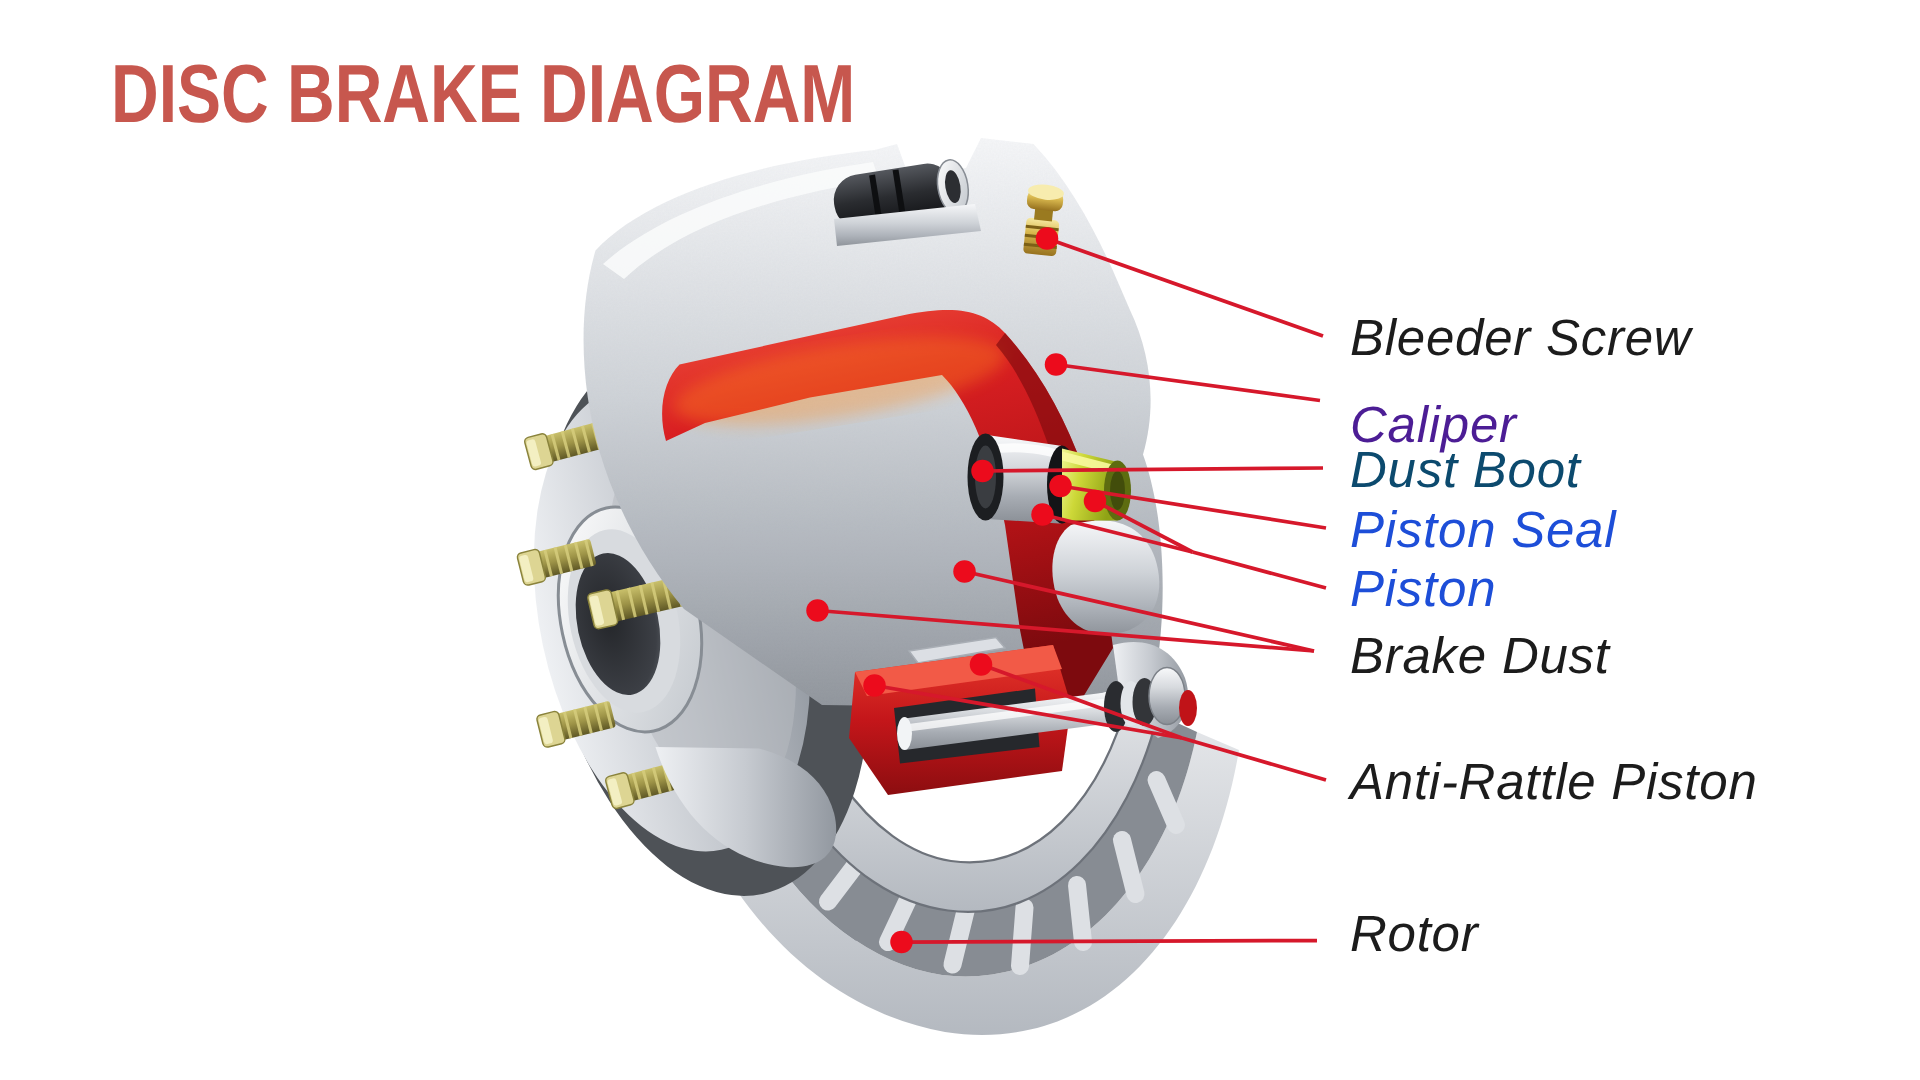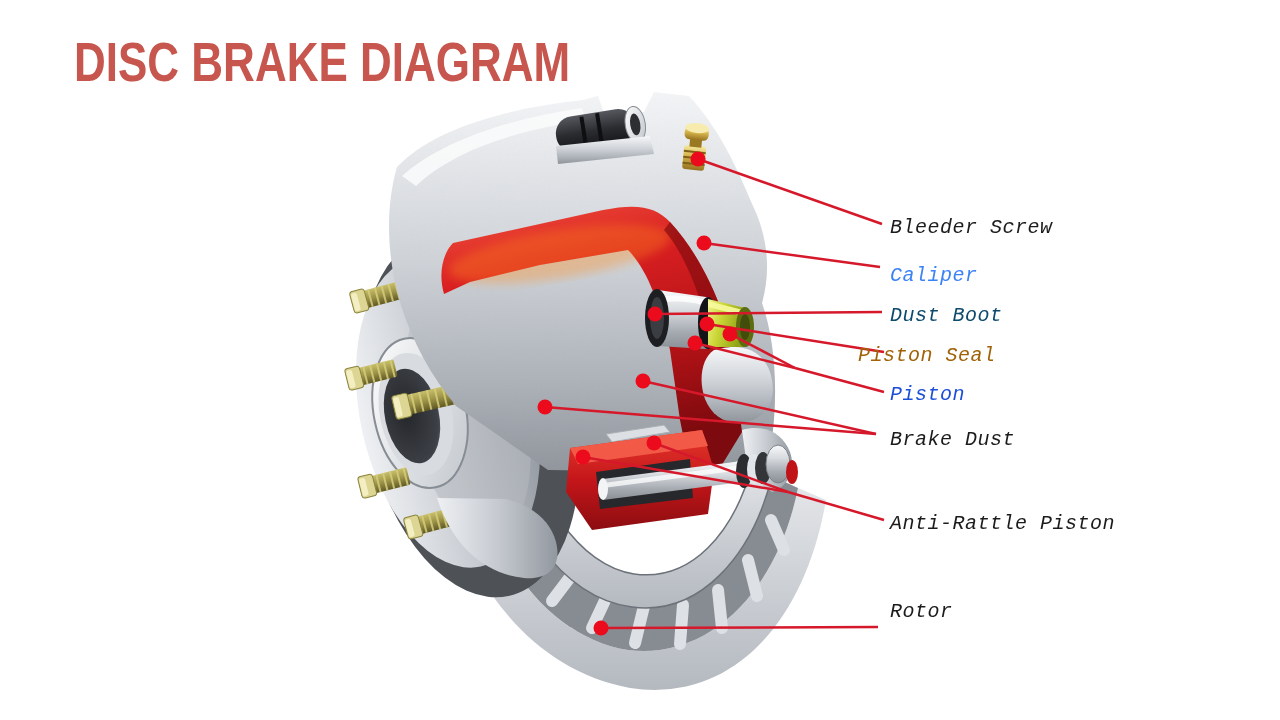--- a/index.html
+++ b/index.html
@@ -3,22 +3,22 @@
 <meta charset="utf-8">
 <style>
   html,body{margin:0;padding:0;background:#ffffff;}
   .stage{position:relative;width:1280px;height:720px;background:#fff;overflow:hidden;
          font-family:"Liberation Sans",sans-serif;}
   .title{position:absolute;left:74px;top:30px;font-size:55px;font-weight:bold;
          letter-spacing:0px;transform:scaleX(0.80);transform-origin:left top;
          white-space:nowrap;font-family:"Liberation Sans",sans-serif;}
   .art{position:absolute;left:0;top:0;width:1280px;height:720px;}
   .callout-label{position:absolute;transform:translateY(-54%);
-         font-family:Liberation Mono, monospace;font-style:italic;
-         font-size:20px;letter-spacing:0.5px;white-space:nowrap;}
+         font-family:Liberation Sans, sans-serif;font-style:italic;
+         font-size:34px;letter-spacing:0.5px;white-space:nowrap;margin-left:10px;}
 </style>
 </head>
 <body>
 
 <div class="stage" style="background: rgb(255, 255, 255);">
 
   <div class="title" style="color: rgb(199, 87, 78);">DISC BRAKE DIAGRAM</div>
 
   <svg class="art" viewBox="0 0 1280 720" xmlns="http://www.w3.org/2000/svg">
     <defs>
@@ -291,22 +291,22 @@
         <line x1="788" y1="492" x2="884" y2="520" stroke="#d6182b" stroke-width="2.5"></line>
         <circle cx="654" cy="443" r="7.5" fill="#ec0b1c"></circle>
         <circle cx="583" cy="457" r="7.5" fill="#ec0b1c"></circle>
         <line x1="601" y1="628" x2="878" y2="627" stroke="#d6182b" stroke-width="2.5"></line>
         <circle cx="601" cy="628" r="7.5" fill="#ec0b1c"></circle>
       </g>
   </svg>
 
   <div id="labels">
       <div class="callout-label" style="left: 890px; top: 228px; color: rgb(28, 28, 28);">Bleeder Screw</div>
-      <div class="callout-label" style="left: 890px; top: 276px; color: #3b82f6;">Caliper</div>
+      <div class="callout-label" style="left: 890px; top: 286px; color: #4c1d95;">Caliper</div>
       <div class="callout-label" style="left: 890px; top: 316px; color: #0c4a6e;">Dust Boot</div>
-      <div class="callout-label" style="left: 858px; top: 356px; color: #a16207;">Piston Seal</div>
+      <div class="callout-label" style="left: 890px; top: 356px; color: #1d4ed8;">Piston Seal</div>
       <div class="callout-label" style="left: 890px; top: 395px; color: #1d4ed8;">Piston</div>
       <div class="callout-label" style="left: 890px; top: 440px; color: rgb(28, 28, 28);">Brake Dust</div>
       <div class="callout-label" style="left: 890px; top: 524px; color: rgb(28, 28, 28);">Anti-Rattle Piston</div>
-      <div class="callout-label" style="left: 890px; top: 612px; color: rgb(28, 28, 28);">Rotor</div>
+      <div class="callout-label" style="left: 890px; top: 625px; color: rgb(28, 28, 28);">Rotor</div>
     </div>
 
 </div>
 
 </body></html>

